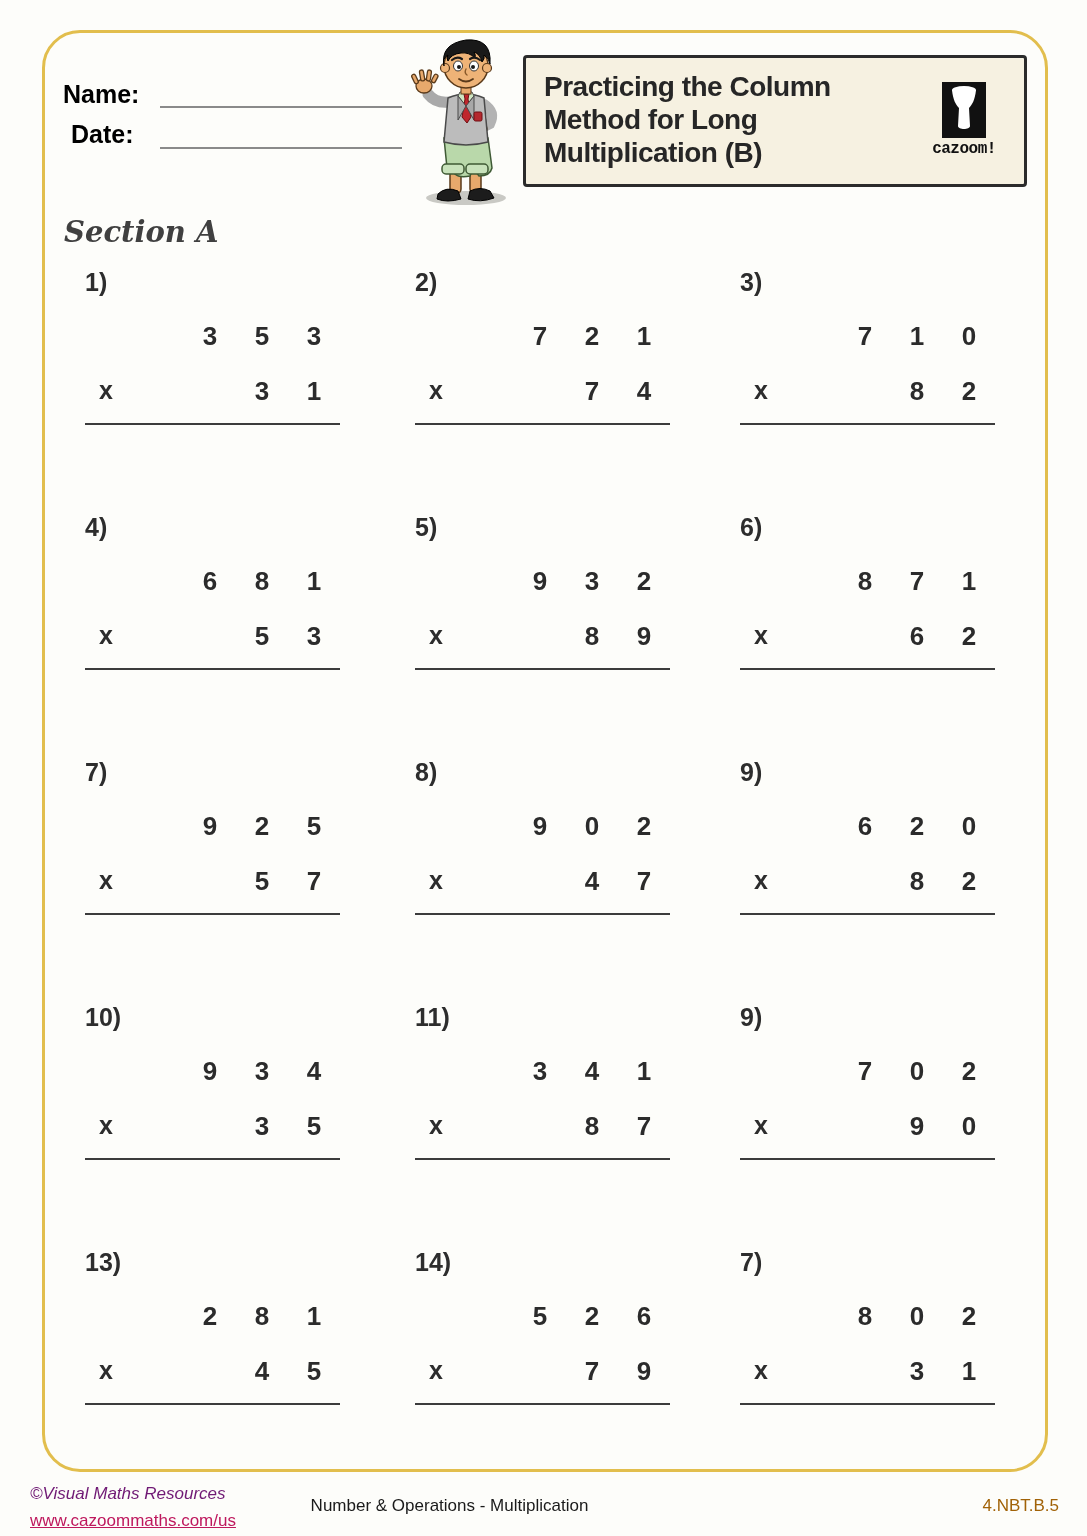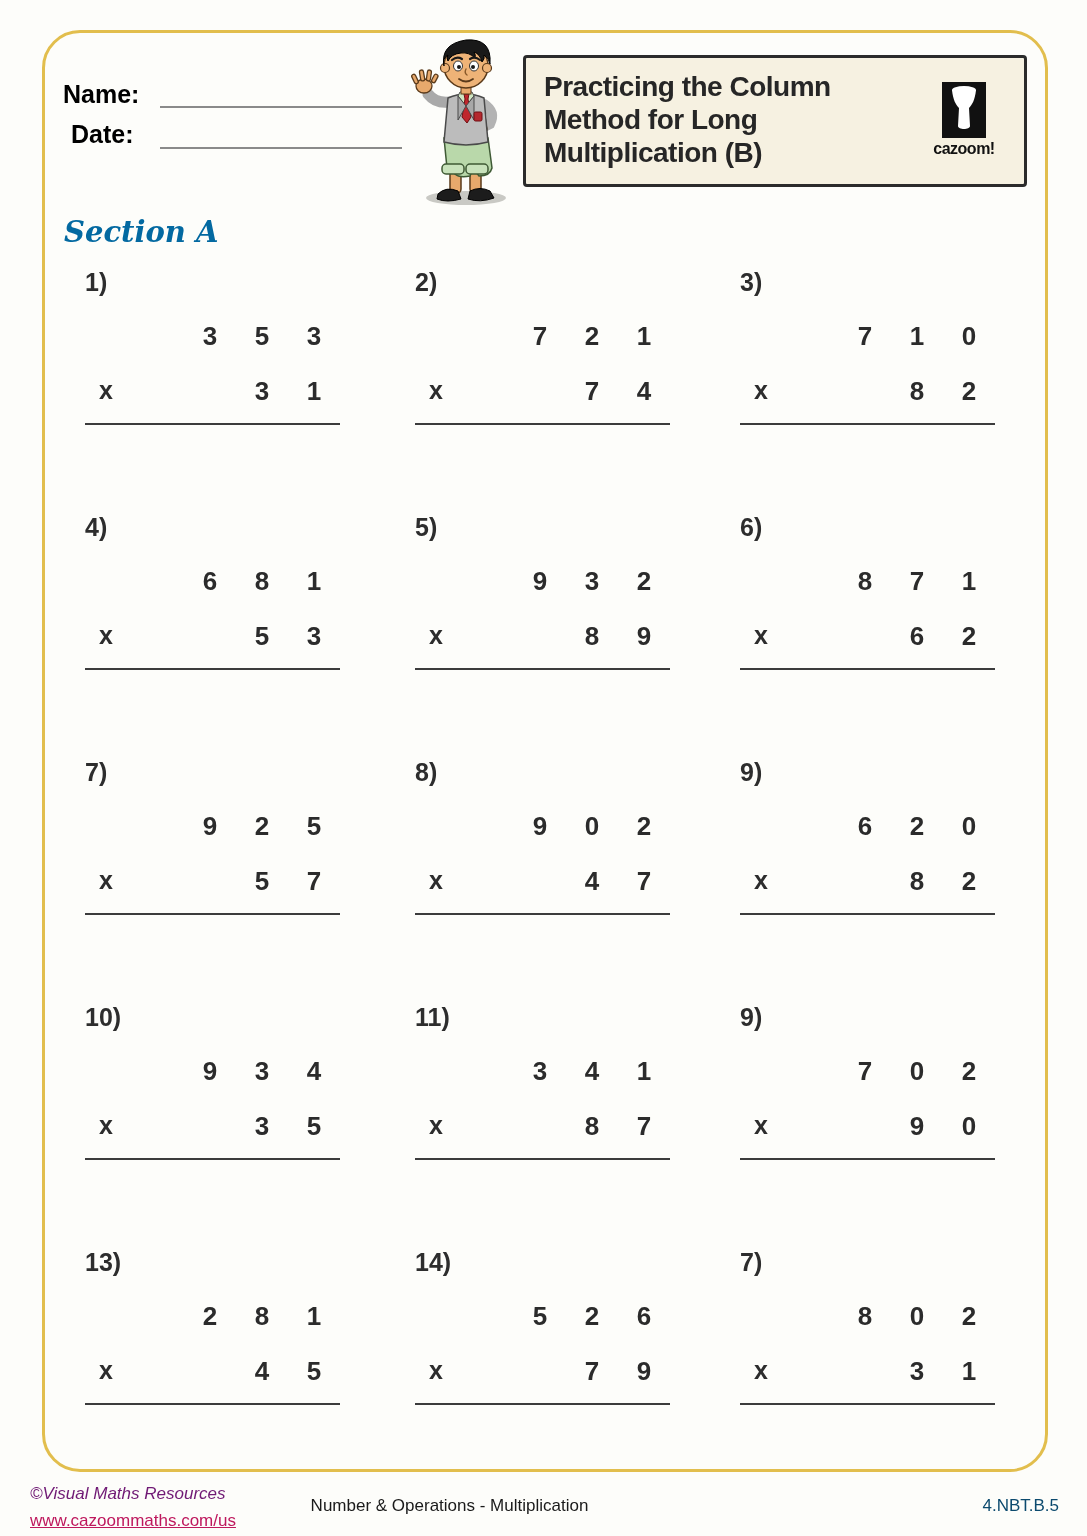--- a/index.html
+++ b/index.html
@@ -28,28 +28,28 @@
     box-sizing:border-box;
   }
   .title-text{
     position:absolute;left:18px;top:12px;width:350px;
     font-size:28px;font-weight:bold;line-height:1.18;color:#262626;
     letter-spacing:-0.5px;
   }
   .logo{position:absolute;right:28px;top:24px;width:64px;text-align:center;}
   .logo-mark{display:block;margin:0 auto;}
   .logo-word{
-    display:block;margin-top:2px;font-family:Liberation Sans, sans-serif;
+    display:block;margin-top:2px;font-family:Liberation Mono, monospace;
     font-weight:bold;font-size:16px;color:#111;letter-spacing:-0.5px;
   }
   
   .section-heading{
     position:absolute;left:64px;top:215px;
     font-family:"DejaVu Serif", serif;font-style:italic;font-weight:bold;
-    font-size:29px;color:#0369a1;
+    font-size:29px;color:#404040;
   }
   
   #problems{
     position:absolute;left:85px;top:263px;width:915px;
     display:grid;grid-template-columns:330px 325px 260px;
     grid-auto-rows:245px;
   }
   .problem{position:relative;width:255px;height:245px;}
   .p-label{position:absolute;left:0;top:5px;font-size:25px;font-weight:bold;}
   .p-top{position:absolute;top:58px;right:0;display:flex;}
@@ -57,21 +57,21 @@
   .p-op{position:absolute;left:14px;top:0;font-size:25px;font-weight:bold;}
   .p-bdigits{position:absolute;right:0;top:0;display:flex;}
   .digit{width:52px;text-align:center;font-size:26px;font-weight:bold;color:#2b2b2b;}
   .p-line{position:absolute;top:160px;left:0;width:255px;border-top:2.5px solid #3c3c3c;}
   
   .footer{position:absolute;left:0;top:1484px;width:1087px;height:52px;font-size:17px;}
   .footer-left{position:absolute;left:30px;top:0;}
   .footer-copy{display:block;color:#701a75;font-style:italic;}
   .footer-link{display:block;color:#be185d;text-decoration:underline;margin-top:7px;cursor:pointer;}
   .footer-center{position:absolute;left:0;width:899px;text-align:center;top:12px;color:#1a1a1a;}
-  .footer-right{position:absolute;right:28px;top:12px;color:#0c4a6e;}
+  .footer-right{position:absolute;right:28px;top:12px;color:#a16207;}
 </style>
 </head>
 <body>
 
 <div class="sheet-border"></div>
 
 <div class="field-label" id="name-label">Name:</div>
 <div class="field-line" id="name-line"></div>
 <div class="field-label" id="date-label">Date:</div>
 <div class="field-line" id="date-line"></div>

